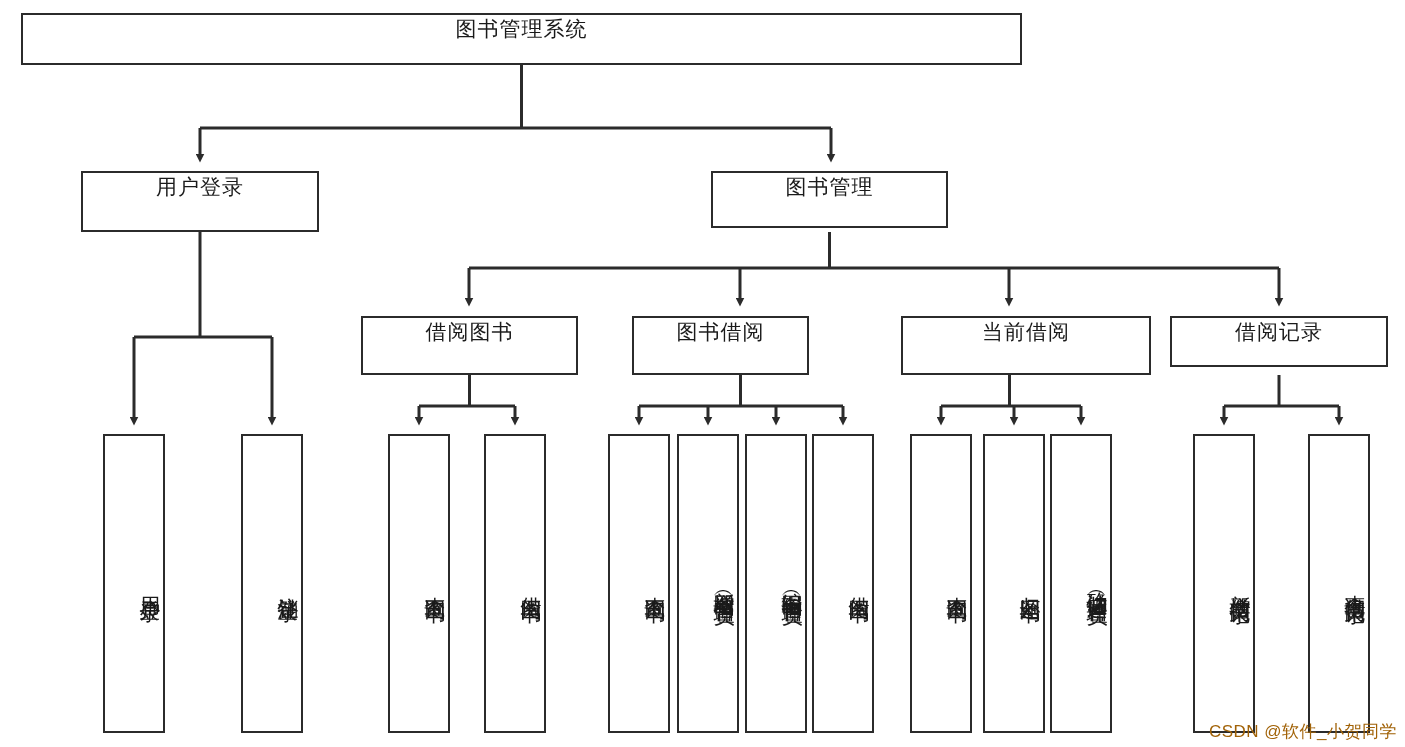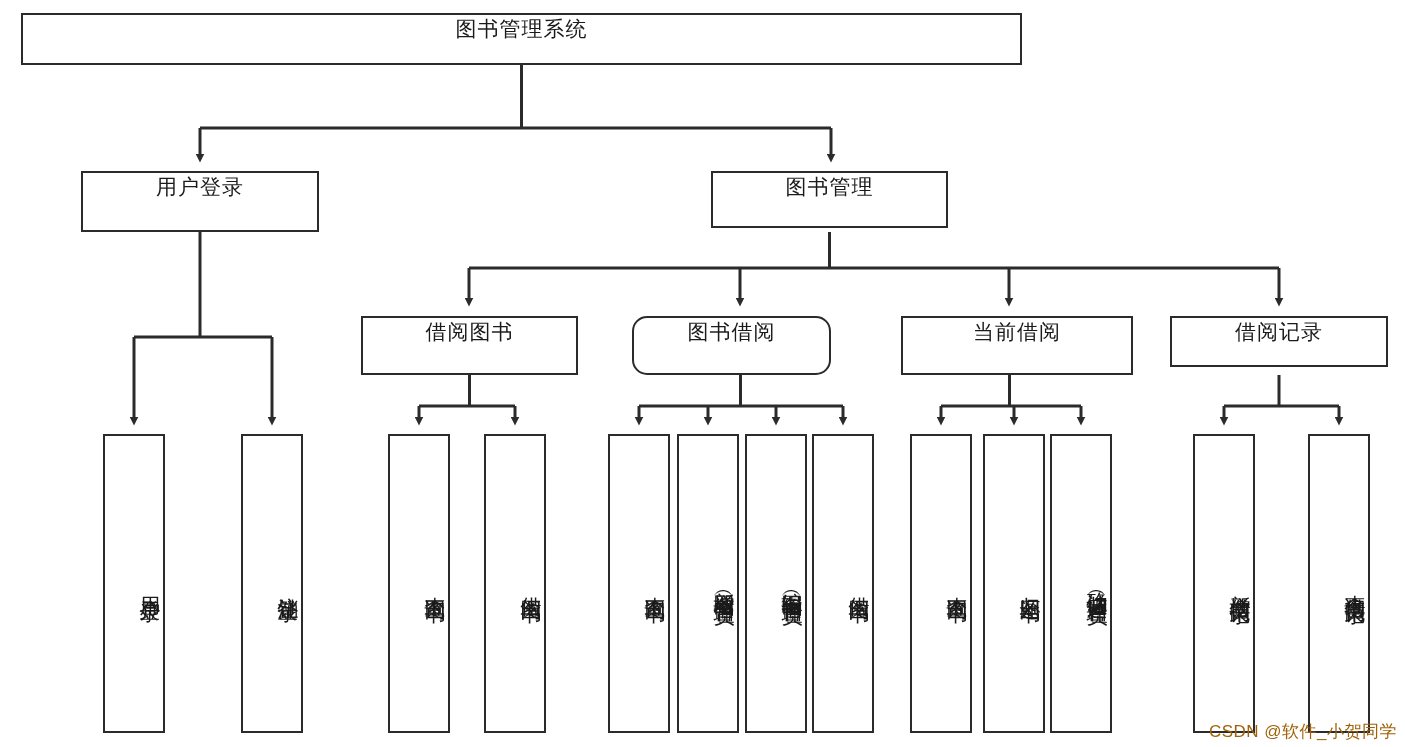--- a/index.html
+++ b/index.html
@@ -132,24 +132,24 @@
       </div>
       <div class="node-box horizontal" style="left: 81px; top: 171px; width: 238px; height: 61px;">
         <span class="node-label">用户登录</span>
       </div>
       <div class="node-box horizontal" style="left: 711px; top: 171px; width: 237px; height: 57px;">
         <span class="node-label">图书管理</span>
       </div>
       <div class="node-box horizontal" style="left: 361px; top: 316px; width: 217px; height: 59px;">
         <span class="node-label">借阅图书</span>
       </div>
-      <div class="node-box horizontal" style="left: 632px; top: 316px; width: 199px; height: 59px; border-radius: 15px;">
+      <div class="node-box horizontal" style="left: 632px; top: 316px; width: 177px; height: 59px;">
         <span class="node-label">图书借阅</span>
       </div>
-      <div class="node-box horizontal" style="left: 901px; top: 316px; width: 232px; height: 59px;">
+      <div class="node-box horizontal" style="left: 901px; top: 316px; width: 250px; height: 59px;">
         <span class="node-label">当前借阅</span>
       </div>
       <div class="node-box horizontal" style="left: 1170px; top: 316px; width: 218px; height: 51px;">
         <span class="node-label">借阅记录</span>
       </div>
       <div class="node-box vertical" style="left: 103px; top: 434px; width: 62px; height: 299px;">
         <span class="node-label">用户登录</span>
       </div>
       <div class="node-box vertical" style="left: 241px; top: 434px; width: 62px; height: 299px;">
         <span class="node-label">注销登录</span>

